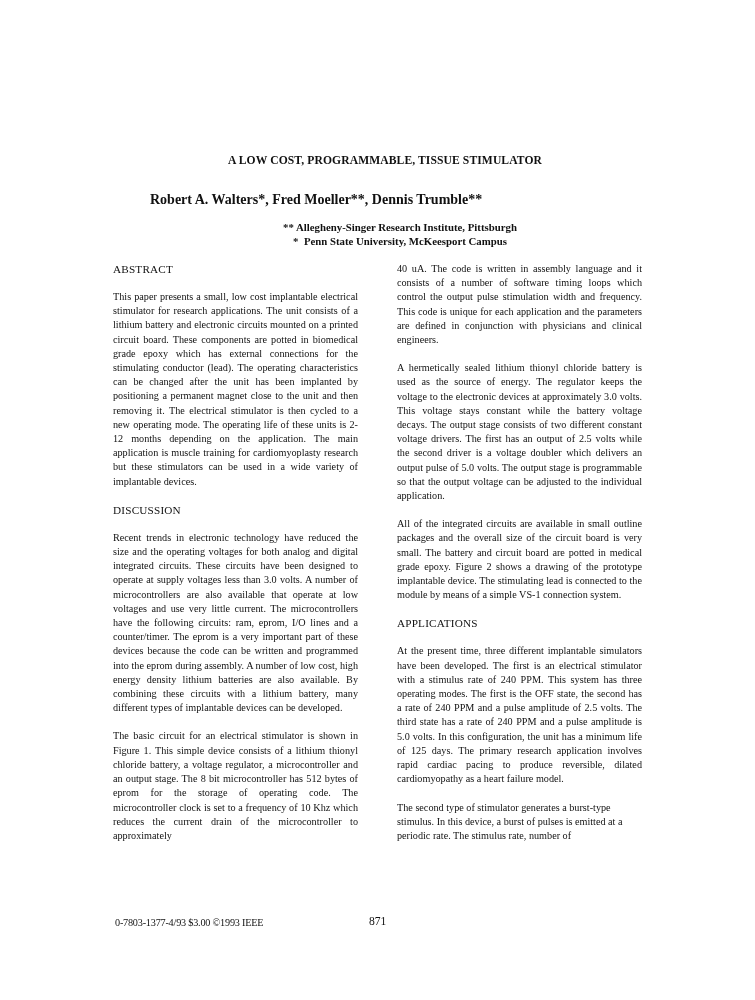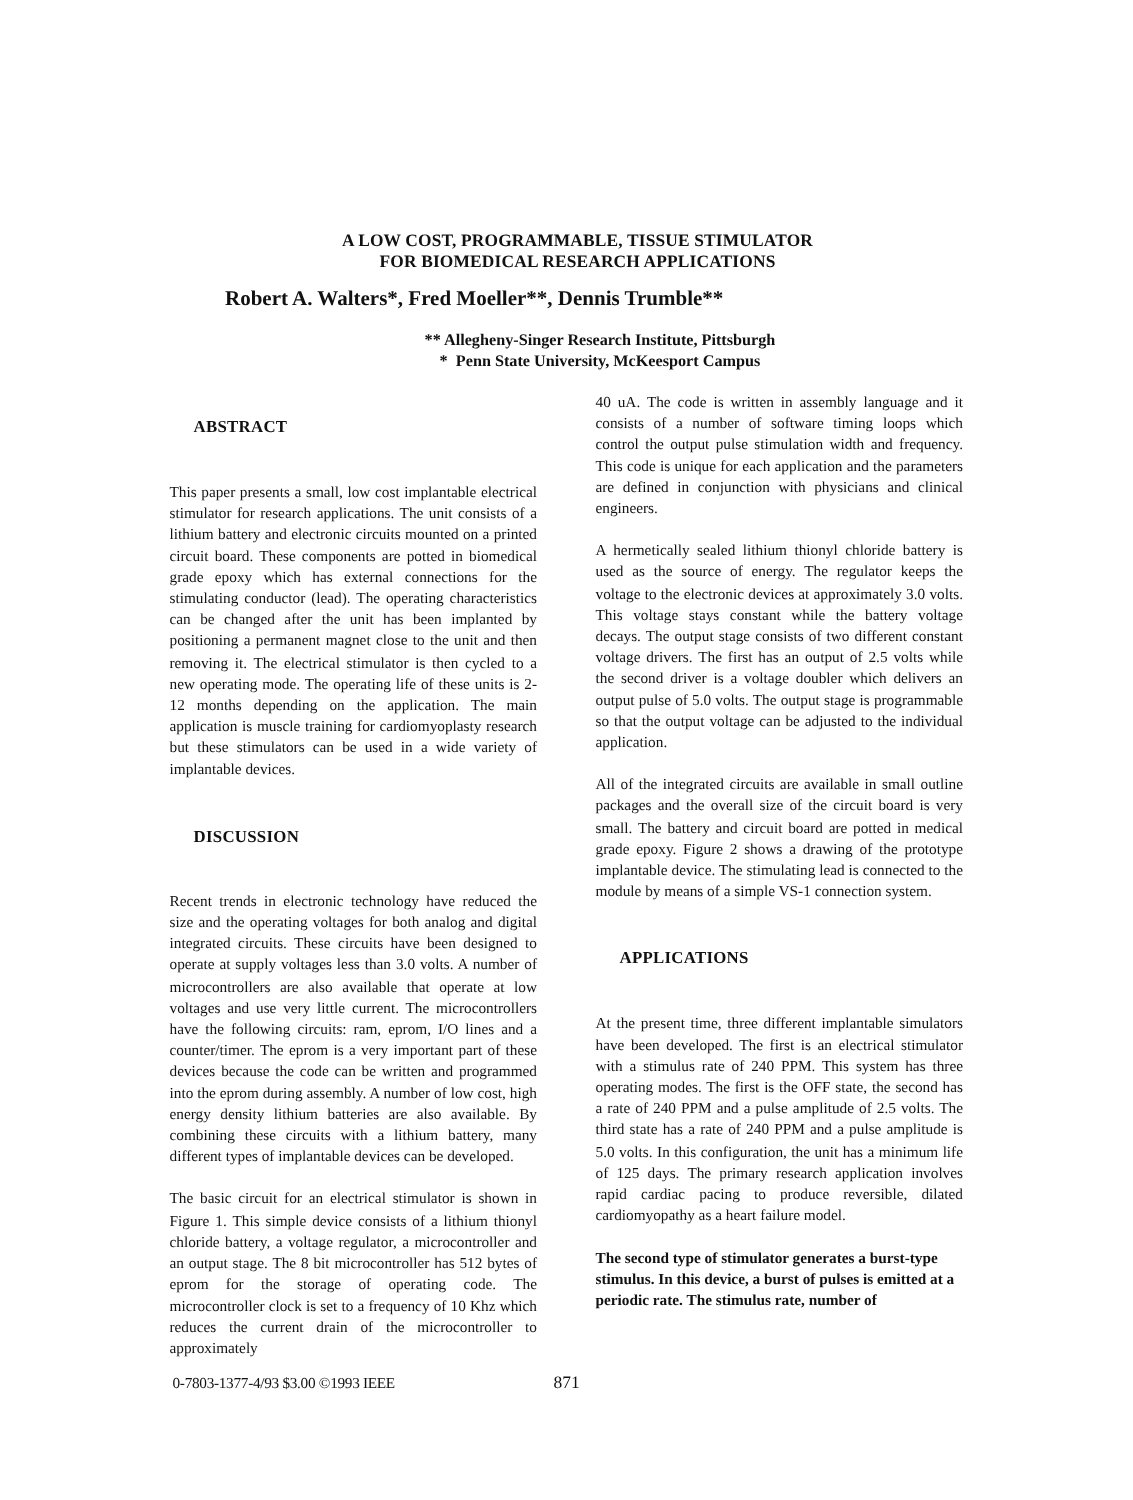--- a/index.html
+++ b/index.html
@@ -16,39 +16,38 @@
     text-align: left; font-weight: bold; font-size: 14px; line-height: 14px;
   }
   .affil {
     position: absolute; left: 230px; width: 340px; top: 221px;
     text-align: center; font-weight: bold; font-size: 10.8px; line-height: 13.5px;
   }
   .col { position: absolute; width: 245px; font-size: 10.2px; line-height: 14.2px; }
   .col.left { left: 113px; top: 262px; }
   .col.right { left: 397px; top: 262px; }
   .col h2 {
-    margin: 16px; font-size: 11.2px; font-weight: bold; letter-spacing: 0.2px; line-height: 14px;
+    margin: 0; font-size: 11.2px; font-weight: normal; letter-spacing: 0.2px; line-height: 14px;
   }
   .col p { margin: 0; text-align: justify; }
   .gap { height: 14px; }
   .footer-id {
     position: absolute; left: 115px; top: 917px; font-size: 10.2px; letter-spacing: -0.2px;
   }
   .footer-page {
     position: absolute; left: 369px; top: 915px; font-size: 11.6px;
   }
 </style>
 </head>
 <body>
 
 <div>
 
   <div class="title">
     <div>A LOW COST, PROGRAMMABLE, TISSUE STIMULATOR</div>
-    <div>FOR BIOMEDICAL RESEARCH APPLICATIONS</div>
   </div>
 
   <div class="authors">Robert A. Walters*, Fred Moeller**, Dennis Trumble**</div>
 
   <div class="affil">
     <div>** Allegheny-Singer Research Institute, Pittsburgh</div>
     <div style="white-space:pre;">*  Penn State University, McKeesport Campus</div>
   </div>
 
   <div class="col left">
@@ -67,19 +66,19 @@
     <p>40 uA. The code is written in assembly language and it consists of a number of software timing loops which control the output  pulse stimulation width and frequency.  This code is unique for each application and the parameters are defined in conjunction with physicians and clinical engineers.</p>
     <div class="gap"></div>
     <p>A hermetically sealed  lithium thionyl chloride battery is used as the source of energy.  The regulator keeps the voltage to the electronic devices at approximately 3.0 volts.   This voltage stays constant while the battery voltage decays.  The output stage consists of two different constant voltage drivers.  The first has an output of 2.5 volts while the second driver is a voltage doubler which delivers an output pulse of 5.0 volts.  The output stage is programmable so that the output voltage can be adjusted to the individual application.</p>
     <div class="gap"></div>
     <p>All of the integrated circuits are available in small outline packages and the overall size of the circuit board is very small. The battery and circuit board are potted in medical grade epoxy.   Figure 2 shows a drawing of the prototype implantable device.   The stimulating lead is connected to the module by means of a simple VS-1 connection system.</p>
     <div class="gap"></div>
     <h2>APPLICATIONS</h2>
     <div class="gap"></div>
     <p>At the present time, three different implantable simulators have been developed.   The first is an electrical stimulator with a stimulus rate of 240 PPM. This system has three operating modes.  The first is the OFF state, the second has a rate of 240 PPM and a pulse amplitude of 2.5 volts.  The third state has a rate of 240 PPM and a pulse amplitude is 5.0 volts. In this configuration, the unit has a minimum life of 125 days.  The primary research application involves rapid cardiac pacing to produce reversible, dilated cardiomyopathy as a heart failure model.</p>
     <div class="gap"></div>
-    <p style="text-align:left;font-weight:bold;">The second type of stimulator generates a burst-type stimulus.  In this device, a burst of pulses is emitted at a periodic rate. The stimulus rate, number of</p>
+    <p style="text-align:left;">The second type of stimulator generates a burst-type stimulus.  In this device, a burst of pulses is emitted at a periodic rate. The stimulus rate, number of</p>
   </div>
 
   <div class="footer-id">0-7803-1377-4/93  $3.00 ©1993 IEEE</div>
   <div class="footer-page">871</div>
 
 </div>
 
 </body></html>

